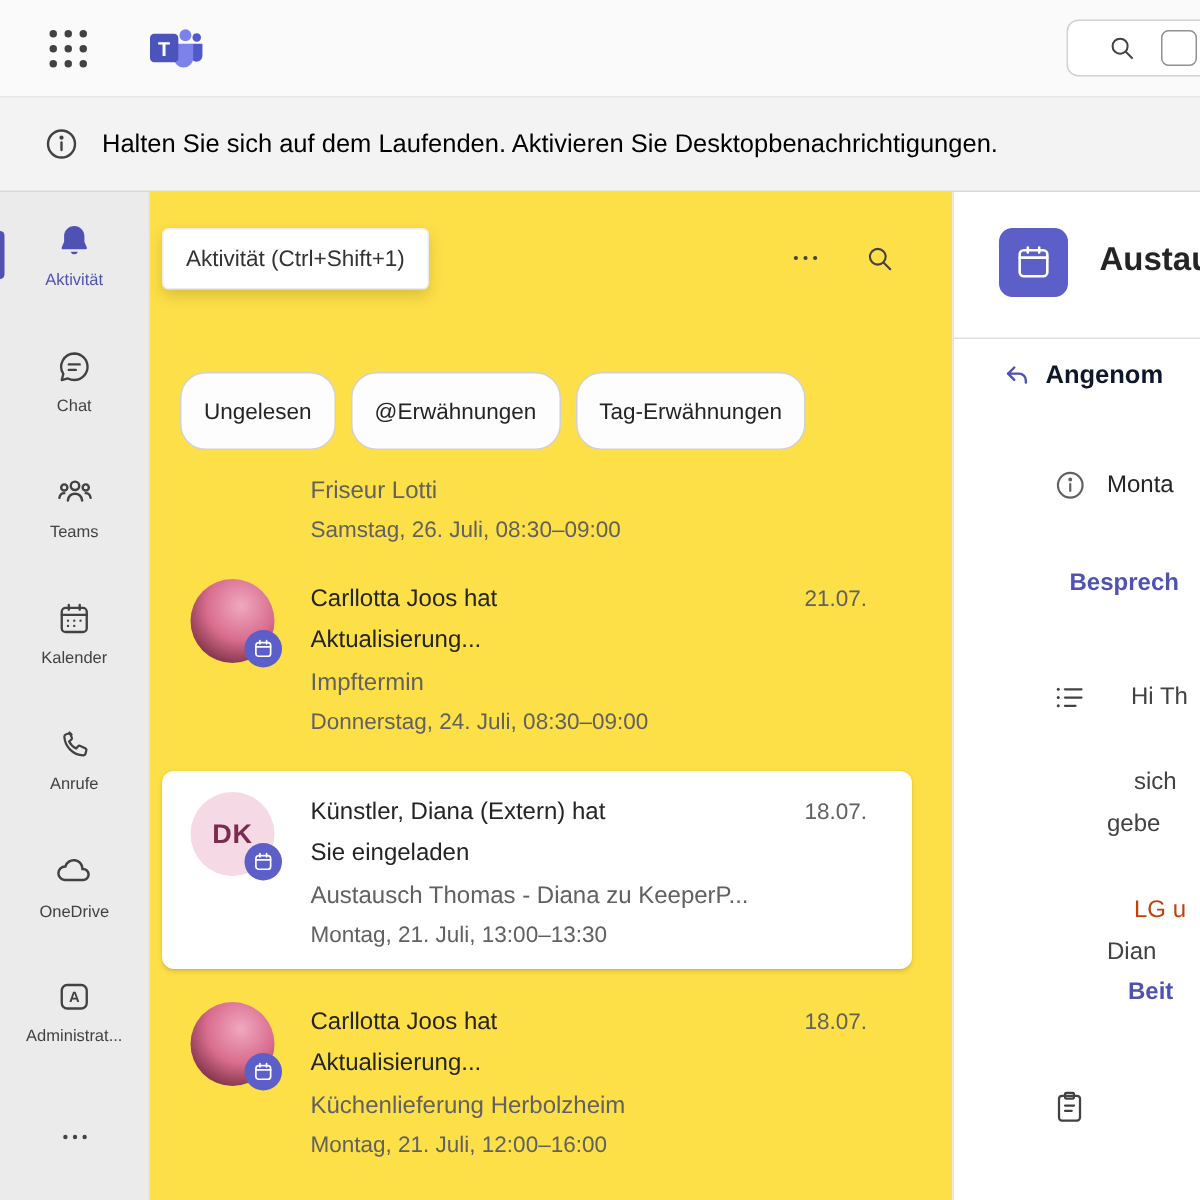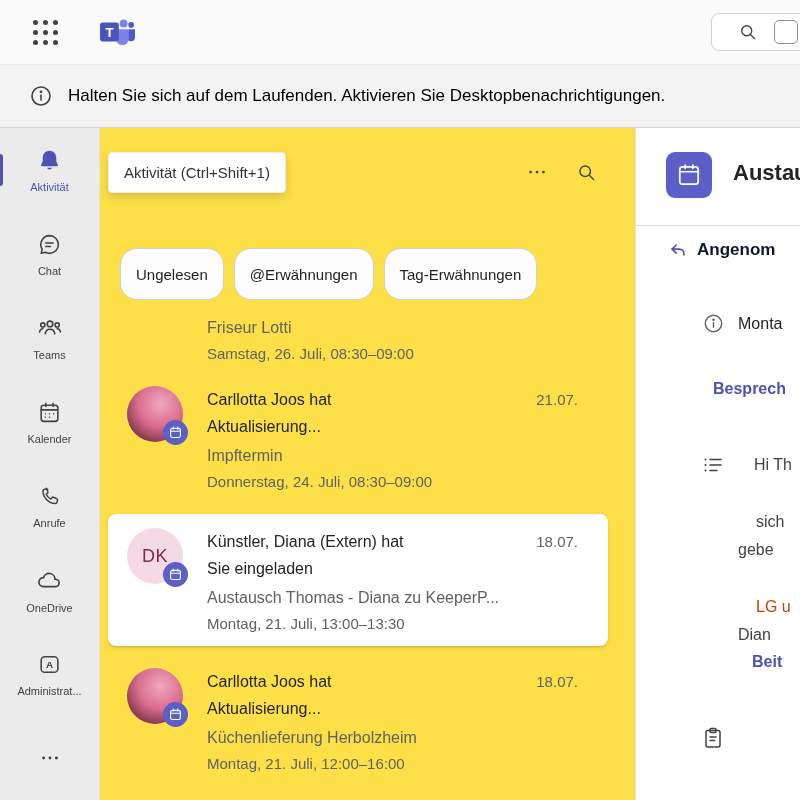--- a/index.html
+++ b/index.html
@@ -41,21 +41,21 @@
   .pills{margin:120px 0 0 20px;display:flex;gap:10px}
   .pill{height:52px;padding:0 15px;display:flex;align-items:center;background:#fdfdfd;border:1px solid #d1d1d1;
     border-radius:17px;font-size:15px;color:#242424;cursor:pointer;white-space:nowrap}
   .list{flex:1;margin-top:8px;overflow:hidden}
 
   .item{position:relative;display:flex;padding:16px 57px 0 27px;height:140px;cursor:pointer}
   .item.partial{height:62px;padding:4px 57px 0 107px;display:block}
   .item.last{height:160px}
   .avatar-wrap{position:relative;width:56px;height:56px;margin-right:24px;flex:none}
   .avatar{width:56px;height:56px;border-radius:50%;display:flex;align-items:center;justify-content:center;
-    font-size:18px;font-weight:400}
+    font-size:18px;font-weight:700}
   .avatar.photo{background:radial-gradient(circle at 60% 32%,#f0a8c0 0%,#d96d8e 45%,#8c3a52 75%,#5e2438 100%)}
   .avatar.dk{background:#f5d9e5;color:#7b2b4e;letter-spacing:.5px}
   .badge{position:absolute;right:-5px;bottom:-3px;width:25px;height:25px;border-radius:50%;background:#5b5fc7;
     display:flex;align-items:center;justify-content:center}
   .item-body{flex:1;min-width:0;padding-right:50px}
   .t1,.t2{font-size:16px;line-height:27px;color:#242424;white-space:nowrap;overflow:hidden;text-overflow:ellipsis}
   .sub{font-size:16px;line-height:27px;color:#616161;margin-top:2px;white-space:nowrap;overflow:hidden;text-overflow:ellipsis}
   .dt{font-size:15px;line-height:26px;color:#616161;white-space:nowrap}
   .time{position:absolute;right:57px;top:16px;font-size:15px;line-height:27px;color:#616161}
   .item.selected{background:#fff;border-radius:8px;margin:4px 27px 6px 8px;padding:14px 30px 0 19px;height:132px;

